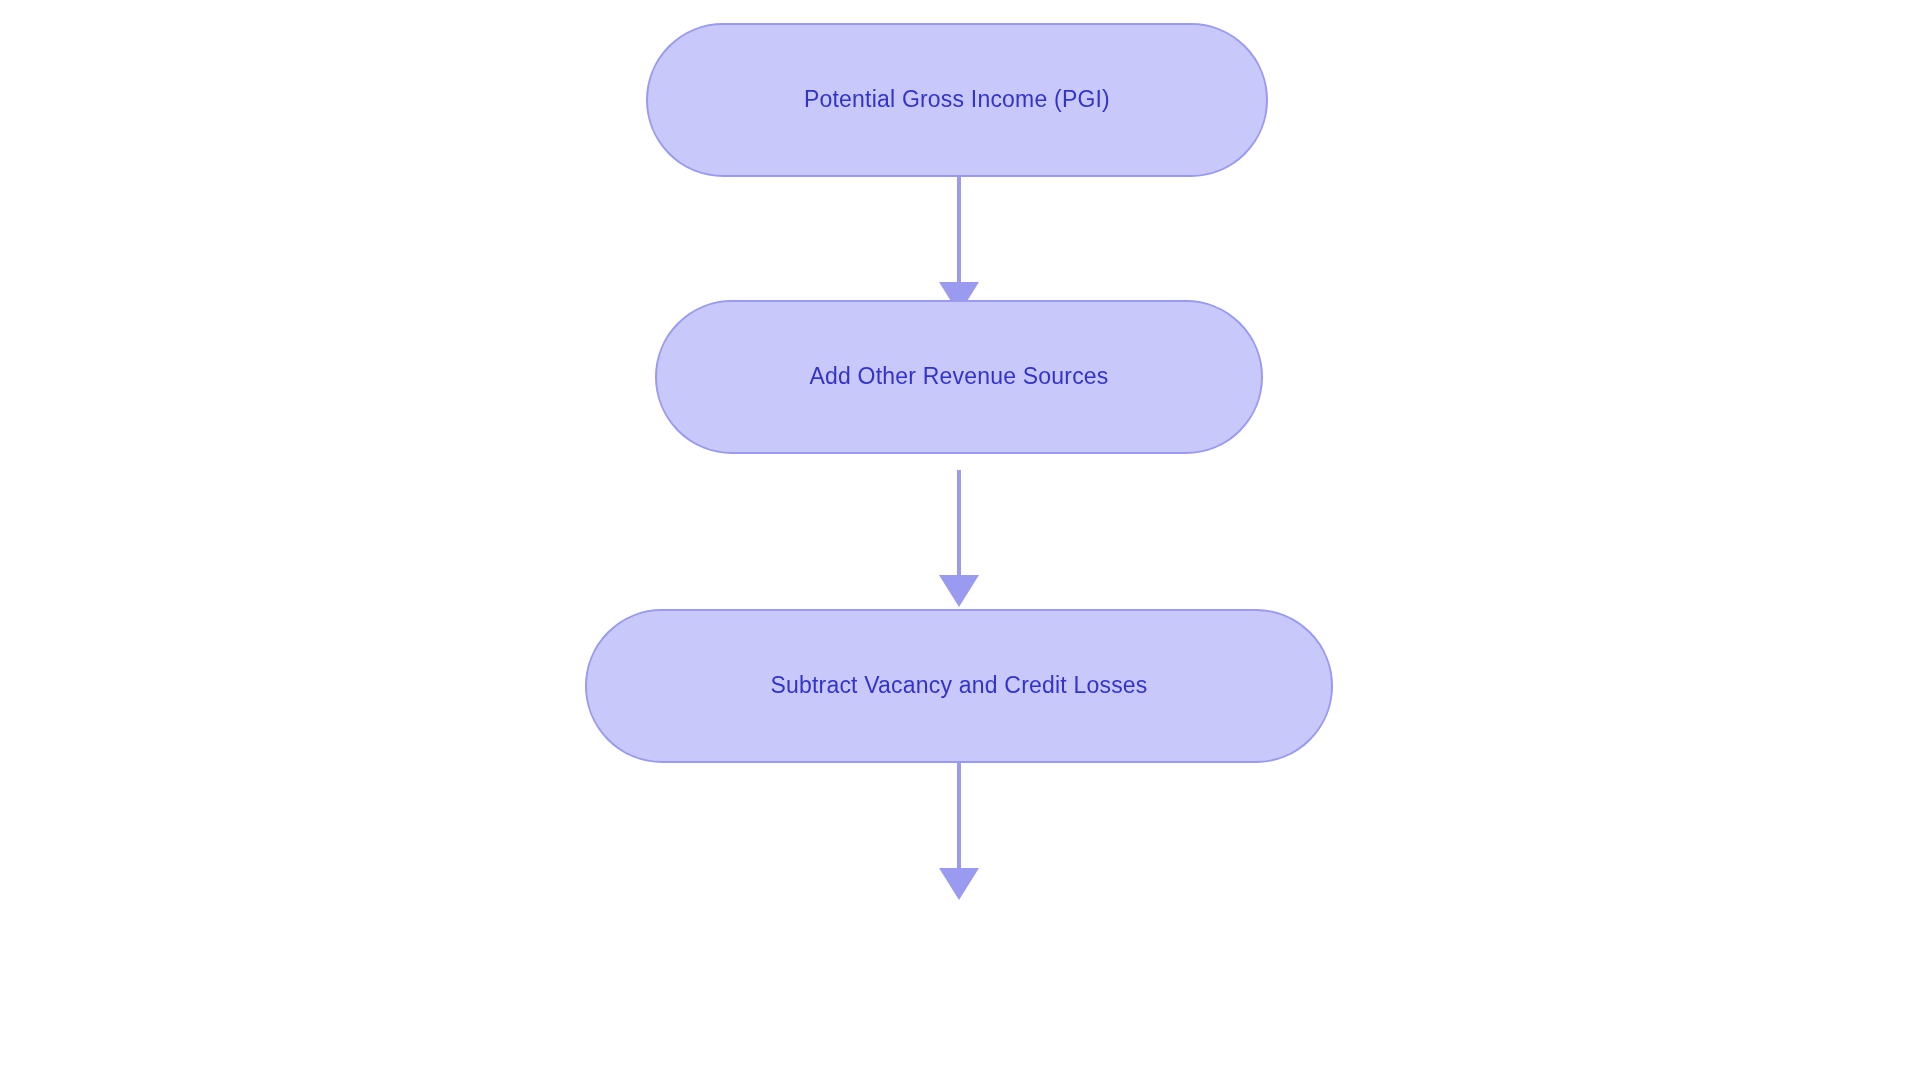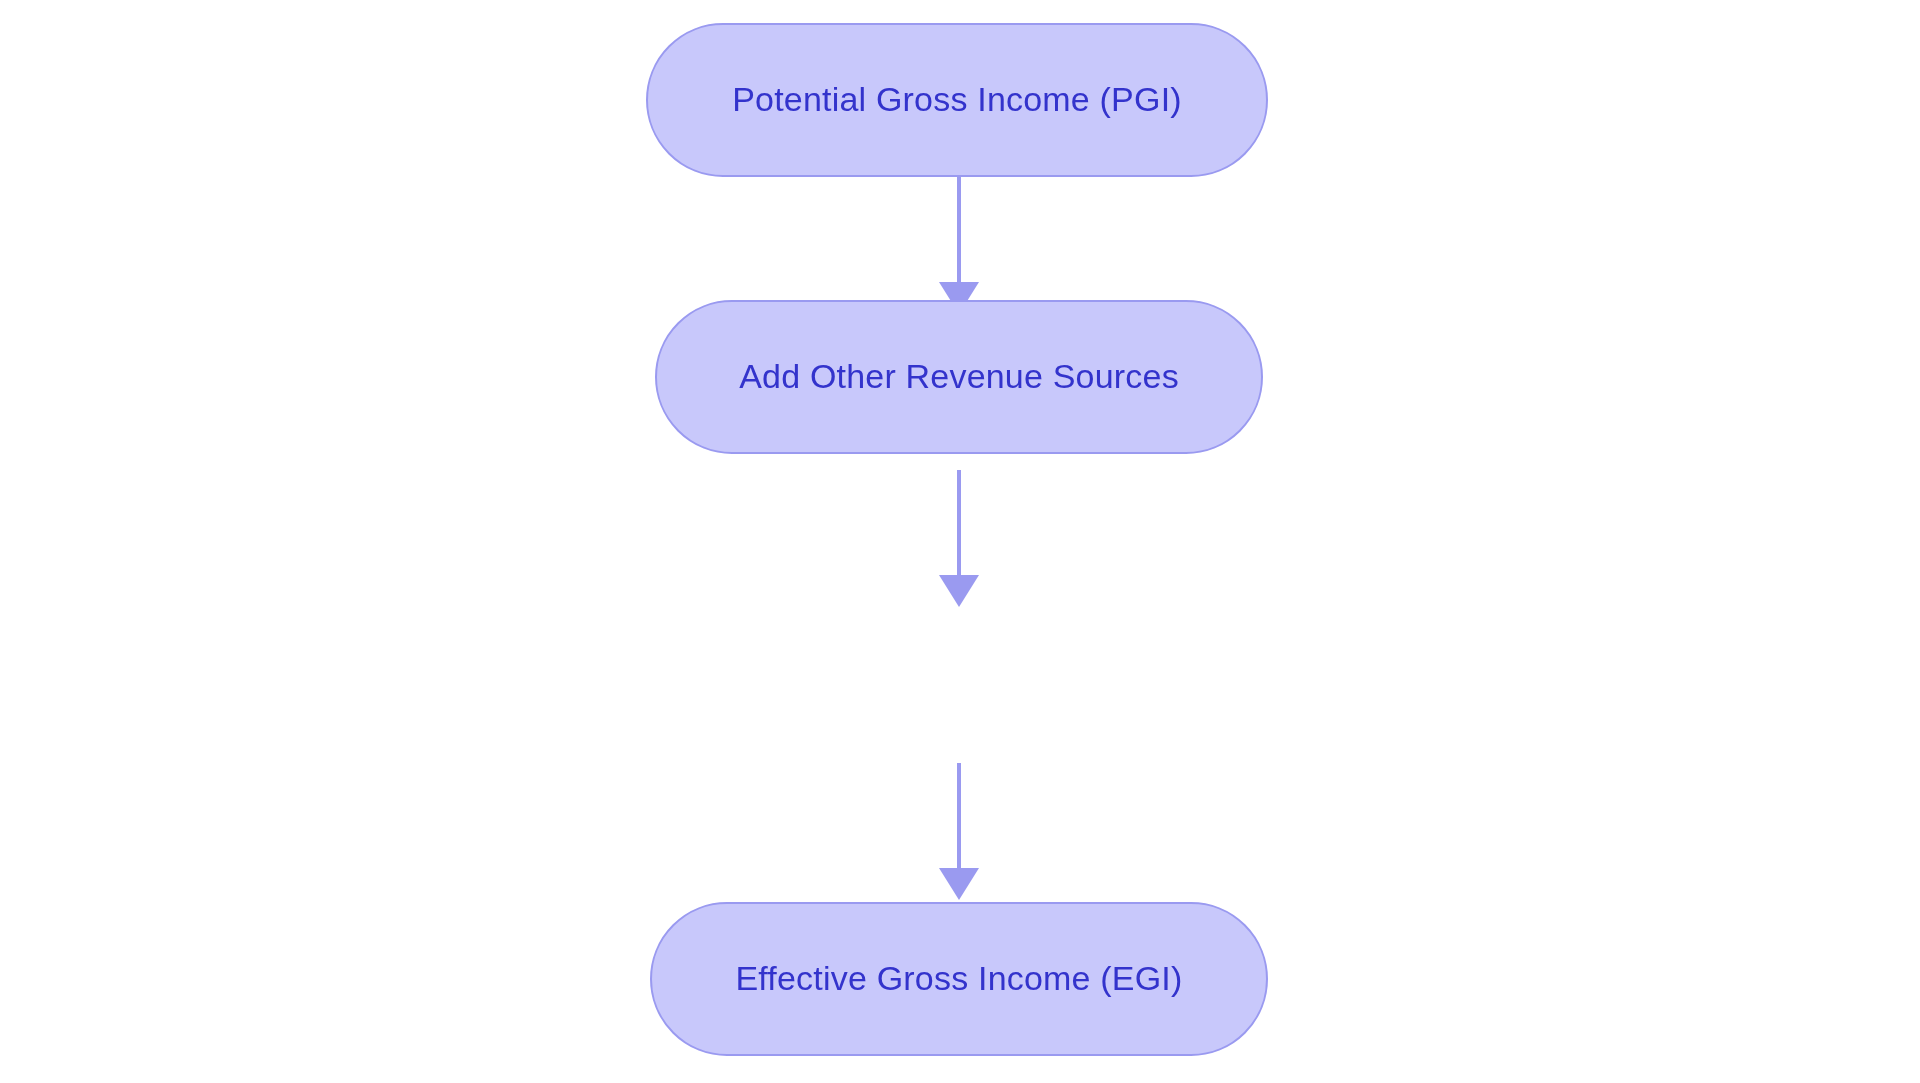--- a/index.html
+++ b/index.html
@@ -33,21 +33,21 @@
     background: #C8C8FB;
     border: 2px solid #9A9AF0;
     border-radius: 80px;
     display: flex;
     align-items: center;
     justify-content: center;
   }
   .node-label {
     color: #3333CC;
     font-family: "Liberation Sans", sans-serif;
-    font-size: 34px;
+    font-size: 23px;
     font-weight: 400;
     letter-spacing: 0.2px;
     line-height: 1.1;
     white-space: nowrap;
     text-align: center;
     user-select: none;
   }
   .edge-line {
     stroke: #9A9AF0;
     stroke-width: 4;
@@ -79,18 +79,18 @@
   </svg>
 
   <div class="node-box" id="node-0" style="left: 646px; top: 23px; width: 622px; height: 154px; border-radius: 77px; background: rgb(200, 200, 251); border-color: rgb(154, 154, 240);">
     <span class="node-label" style="color: rgb(51, 51, 204);">Potential Gross Income (PGI)</span>
   </div>
 
   <div class="node-box" id="node-1" style="left: 655px; top: 300px; width: 608px; height: 154px; border-radius: 77px; background: rgb(200, 200, 251); border-color: rgb(154, 154, 240);">
     <span class="node-label" style="color: rgb(51, 51, 204);">Add Other Revenue Sources</span>
   </div>
 
+  <div class="node-box" id="node-2" style="left: 585px; top: 609px; width: 748px; height: 154px; border-radius: 77px; background: rgb(200, 200, 251); border-color: rgb(154, 154, 240);">
+    <span class="node-label" style="color: rgb(51, 51, 204);">Subtract Vacancy and Credit Losses</span>
+  </div>
 
-  <div class="node-box" id="node-3" style="left: 650px; top: 902px; width: 618px; height: 154px; border-radius: 77px; background: rgb(200, 200, 251); border-color: rgb(154, 154, 240);">
-    <span class="node-label" style="color: rgb(51, 51, 204);">Effective Gross Income (EGI)</span>
-  </div>
 
 </div>
 
 </body></html>

